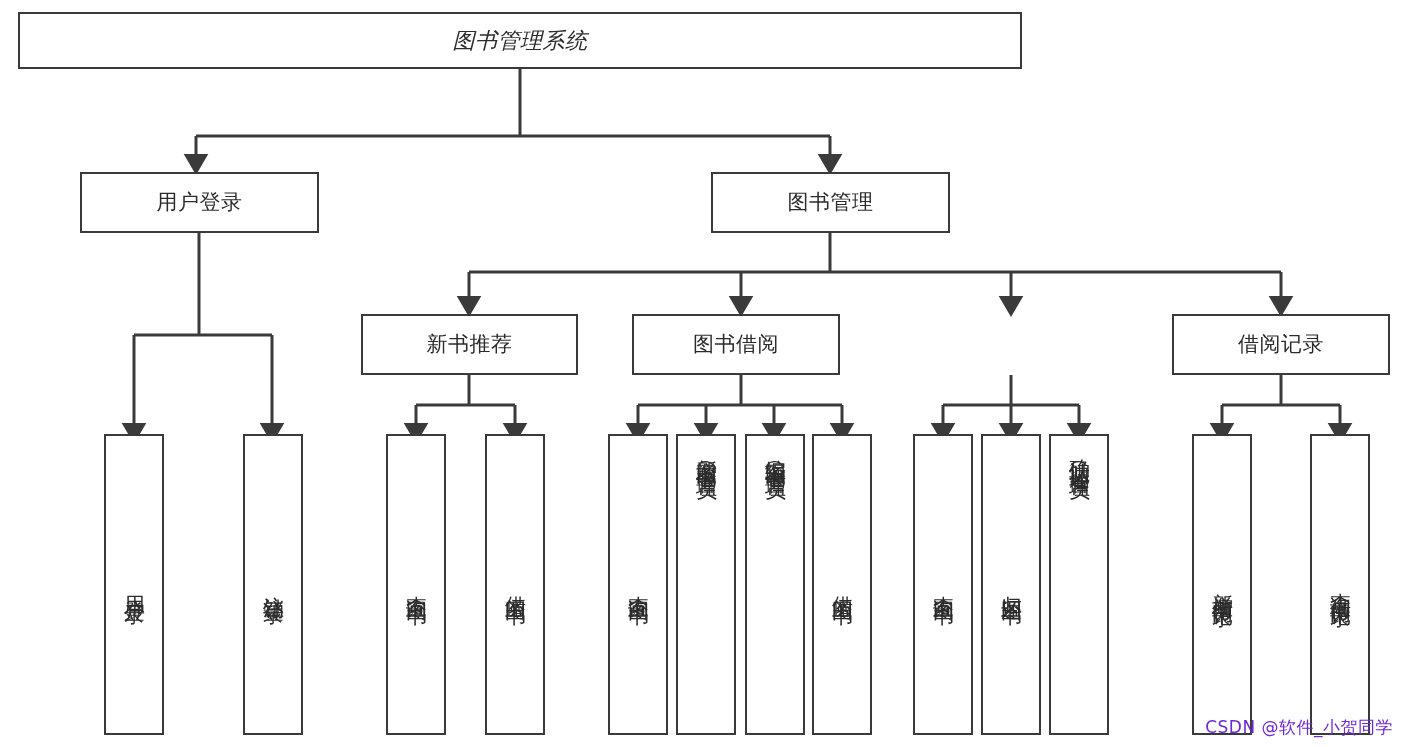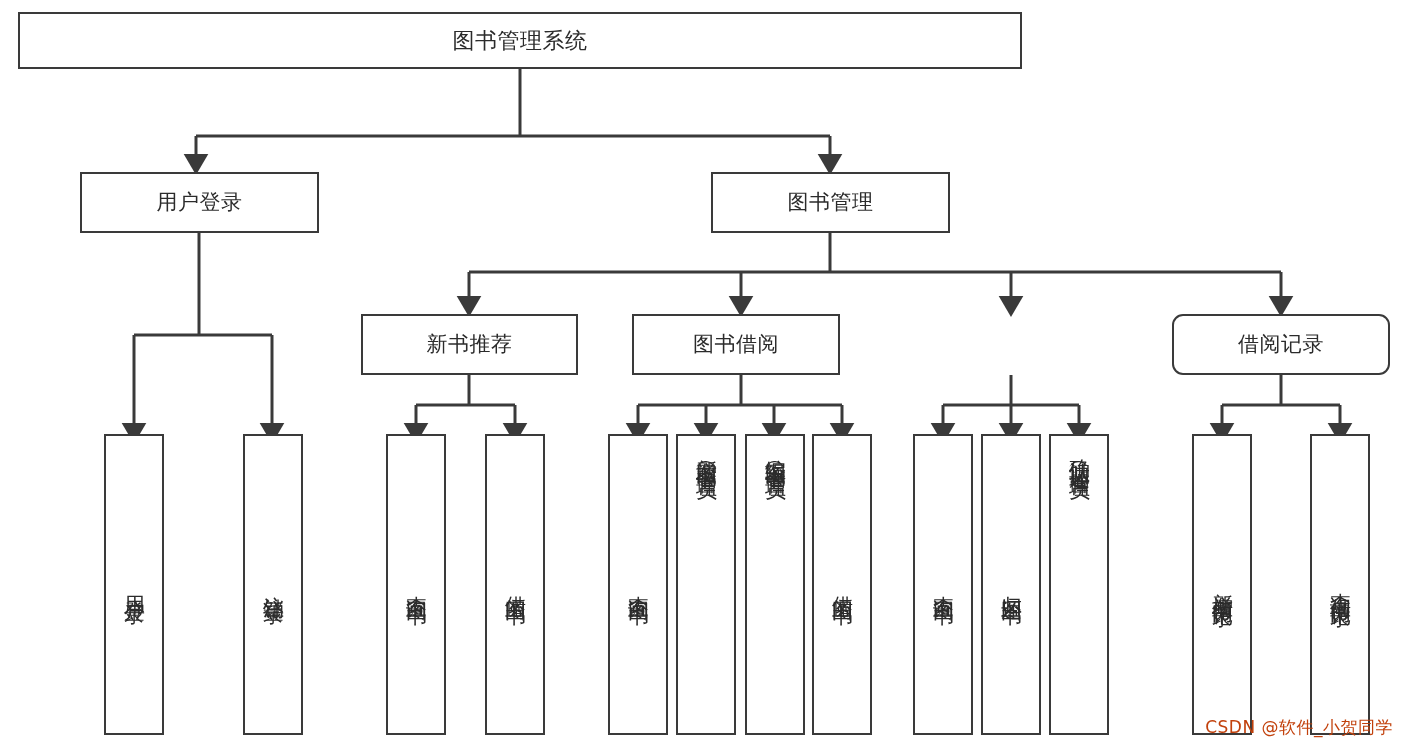--- a/index.html
+++ b/index.html
@@ -42,20 +42,21 @@
     line-height: 1.18;
     white-space: nowrap;
   }
   
   .node.horizontal .node-label {
     font-size: 21px;
     letter-spacing: 0.5px;
   }
   .node.root .node-label {
     font-size: 22px;
+    font-style: italic;
   }
   
   .node.vertical {
     align-items: flex-start;
     padding-top: 6px;
   }
   .node.vertical .node-label {
     writing-mode: vertical-rl;
     text-orientation: upright;
     font-size: 21px;
@@ -66,21 +67,21 @@
   }
   .node.vertical.centered {
     align-items: center;
     padding-top: 0;
   }
   .watermark {
     position: absolute;
     right: 12px;
     bottom: 8px;
     font-size: 17px;
-    color: #c2410c;
+    color: #6d28d9;
     letter-spacing: 0.5px;
     white-space: nowrap;
     user-select: none;
   }
 </style>
 </head>
 <body>
 
 <div id="diagram-root">
 
@@ -144,21 +145,21 @@
   <div class="node horizontal" style="left:711px; top:172px; width:239px; height:61px;">
     <span class="node-label">图书管理</span>
   </div>
 
   <div class="node horizontal" style="left:361px; top:314px; width:217px; height:61px;">
     <span class="node-label">新书推荐</span>
   </div>
   <div class="node horizontal" style="left:632px; top:314px; width:208px; height:61px;">
     <span class="node-label">图书借阅</span>
   </div>
-  <div class="node horizontal" style="left:1172px; top:314px; width:218px; height:61px;border-radius:11px;">
+  <div class="node horizontal" style="left:1172px; top:314px; width:218px; height:61px;">
     <span class="node-label">借阅记录</span>
   </div>
 
   <div class="node vertical centered" style="left:104px; top:434px; width:60px; height:301px;">
     <span class="node-label">用户登录</span>
   </div>
   <div class="node vertical centered" style="left:243px; top:434px; width:60px; height:301px;">
     <span class="node-label">注销登录</span>
   </div>
 

